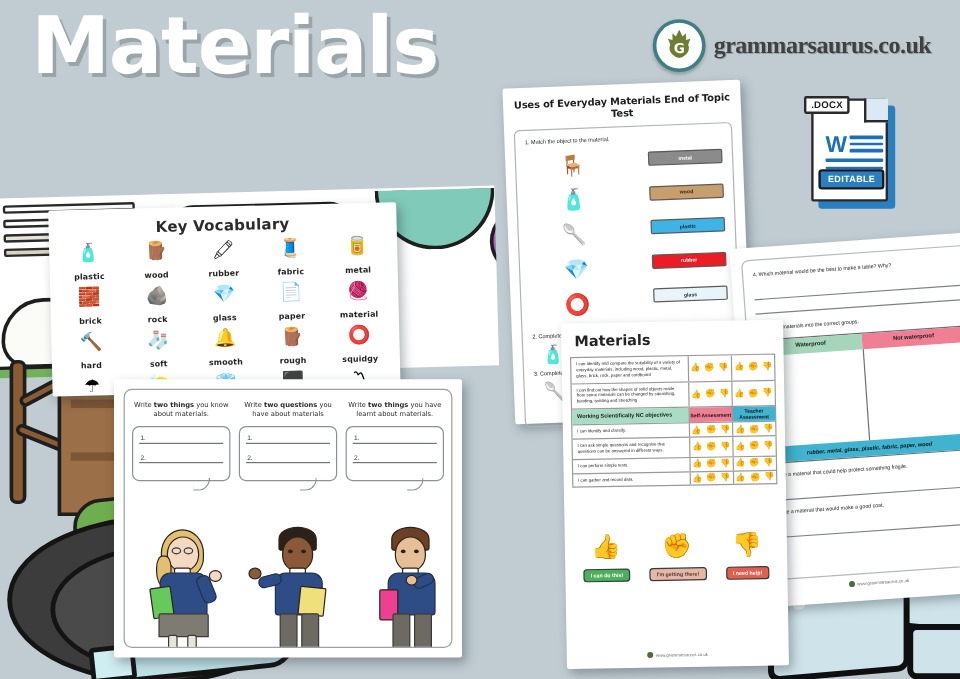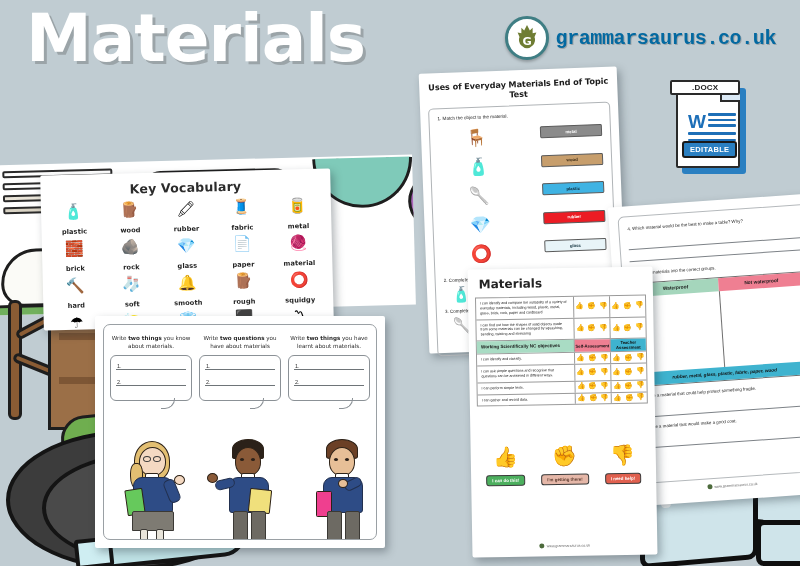--- a/index.html
+++ b/index.html
@@ -87,28 +87,28 @@
     margin-top:4px; font-size:37px; font-weight:700; color:#4b4b4b;
     letter-spacing:-.5px; line-height:1;
     text-shadow: 2px 2px 0 rgba(90,90,90,.22);
     font-family:"DejaVu Sans", sans-serif;
   }
 
   
   .brand{position:absolute;right:24px;top:16px;display:flex;align-items:center;gap:7px;}
   .brand-mark{width:44px;height:44px;border-radius:50%;background:#fff;border:3px solid #3f7e84;display:flex;align-items:center;justify-content:center;box-shadow:0 2px 3px rgba(0,0,0,.25);}
   .brand-mark svg{width:30px;height:30px;}
-  .brand-text{font-family:Liberation Mono, monospace;font-size:20px;font-weight:700;color:#0369a1;letter-spacing:-.4px;text-shadow:1px 1px 0 rgba(70,70,70,.3);}
+  .brand-text{font-family:Liberation Serif, serif;font-size:20px;font-weight:700;color:#404040;letter-spacing:-.4px;text-shadow:1px 1px 0 rgba(70,70,70,.3);}
 
   
   .docx{position:absolute;left:672px;top:80px;width:86px;height:100px;}
   .docx .shadow-pg{position:absolute;left:10px;top:8px;width:64px;height:86px;background:#2a7fc1;border-radius:3px;}
   .docx .page{position:absolute;left:4px;top:2px;width:64px;height:86px;background:#fff;border:2px solid #2a2a2a;border-radius:2px;}
   .docx .corner{position:absolute;right:-2px;top:-2px;width:20px;height:20px;background:#dbe9f5;border-left:2px solid #2a2a2a;border-bottom:2px solid #2a2a2a;}
-  .docx .tag{position:absolute;left:-2px;top:0px;background:#fff;border:2px solid #2a2a2a;border-radius:2px;font-size:8px;font-weight:700;padding:1px 20px;color:#1e1e1e;letter-spacing:.2px;}
+  .docx .tag{position:absolute;left:-2px;top:0px;background:#fff;border:2px solid #2a2a2a;border-radius:2px;font-size:8px;font-weight:700;padding:1px 4px;color:#1e1e1e;letter-spacing:.2px;}
   .docx .w{position:absolute;left:10px;top:28px;font-size:19px;font-weight:700;color:#1d6fb8;line-height:1;}
   .docx .lines{position:absolute;left:30px;top:29px;width:28px;}
   .docx .lines i{display:block;height:2.5px;background:#1d6fb8;margin-bottom:3px;border-radius:1px;}
   .docx .lines2{position:absolute;left:10px;top:48px;width:48px;}
   .docx .lines2 i{display:block;height:2.5px;background:#1d6fb8;margin-bottom:4px;border-radius:1px;}
   .docx .editable{position:absolute;left:4px;bottom:8px;background:#2a7fc1;color:#fff;font-size:7.5px;font-weight:700;padding:2px 6px;border:2px solid #1a1a1a;border-radius:3px;letter-spacing:.3px;}
 
   
   .sheet{position:absolute;background:#fff;box-shadow:3px 4px 9px rgba(30,40,50,.35);}
 

